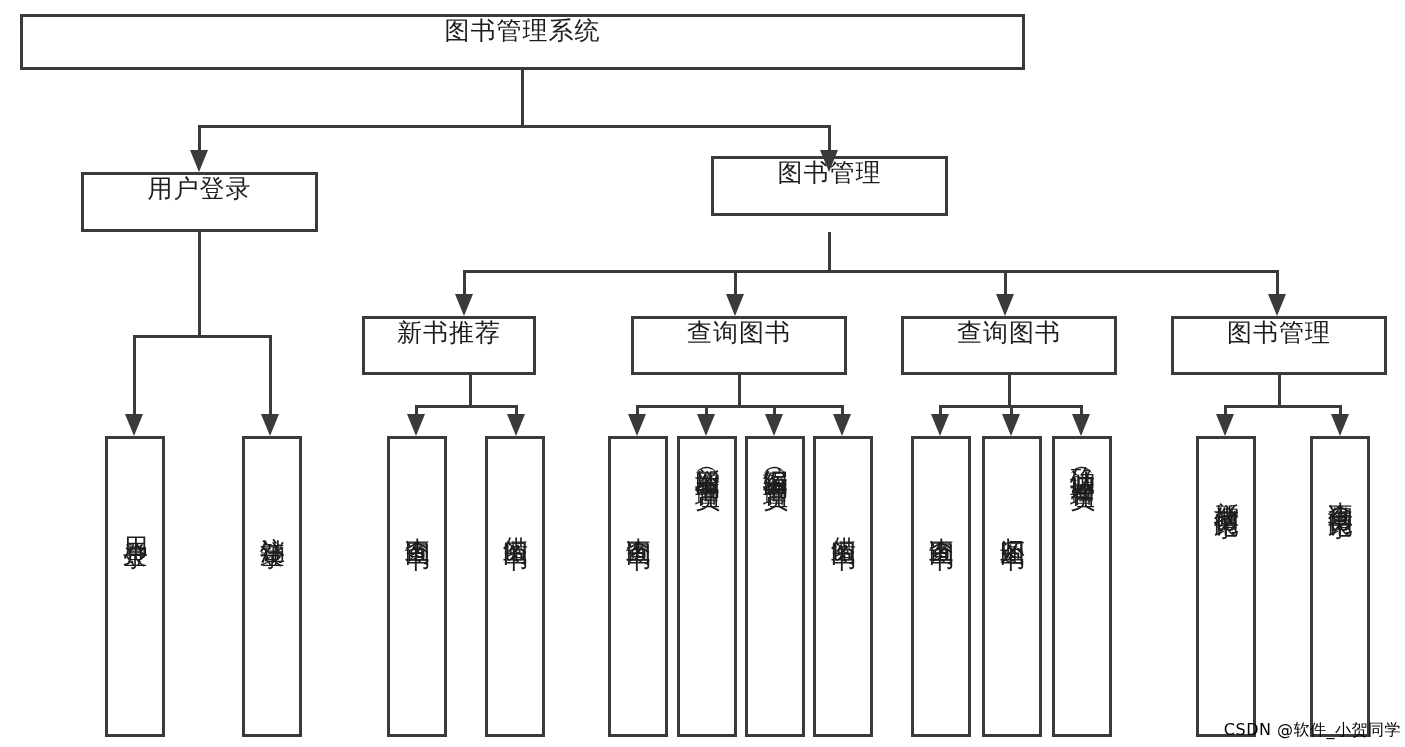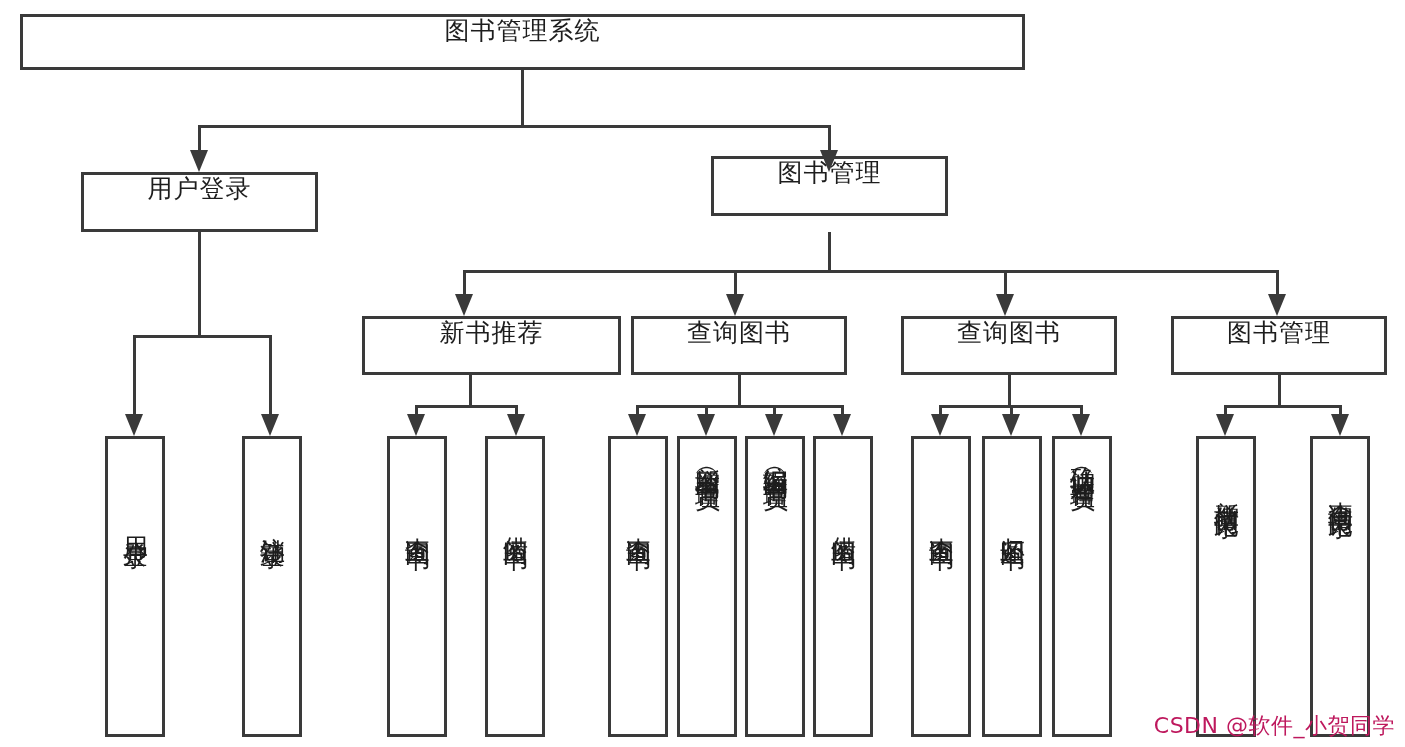--- a/index.html
+++ b/index.html
@@ -56,46 +56,46 @@
   .arrow {
     position: absolute;
     width: 0;
     height: 0;
     border-left: 9px solid transparent;
     border-right: 9px solid transparent;
     border-top: 22px solid #3a3a3a;
   }
   #watermark {
     position: absolute;
-    color: #be185d;
-    font-size: 22px;
+    color: #000000;
+    font-size: 16px;
     letter-spacing: 0.5px;
     white-space: nowrap;
-    right: 10px;
+    right: 4px;
     bottom: 6px;
   }
 </style>
 </head>
 <body>
 
 <div id="canvas">
 
   <div class="node" style="left:20px; top:14px; width:1005px; height:56px;">
     <span class="label">图书管理系统</span>
   </div>
 
   <div class="node" style="left:81px; top:172px; width:237px; height:60px;">
     <span class="label">用户登录</span>
   </div>
 
   <div class="node" style="left:711px; top:156px; width:237px; height:60px;">
     <span class="label">图书管理</span>
   </div>
 
-  <div class="node" style="left:362px; top:316px; width:259px; height:59px;">
+  <div class="node" style="left:362px; top:316px; width:174px; height:59px;">
     <span class="label">新书推荐</span>
   </div>
 
   <div class="node" style="left:631px; top:316px; width:216px; height:59px;">
     <span class="label">查询图书</span>
   </div>
 
   <div class="node" style="left:901px; top:316px; width:216px; height:59px;">
     <span class="label">查询图书</span>
   </div>

